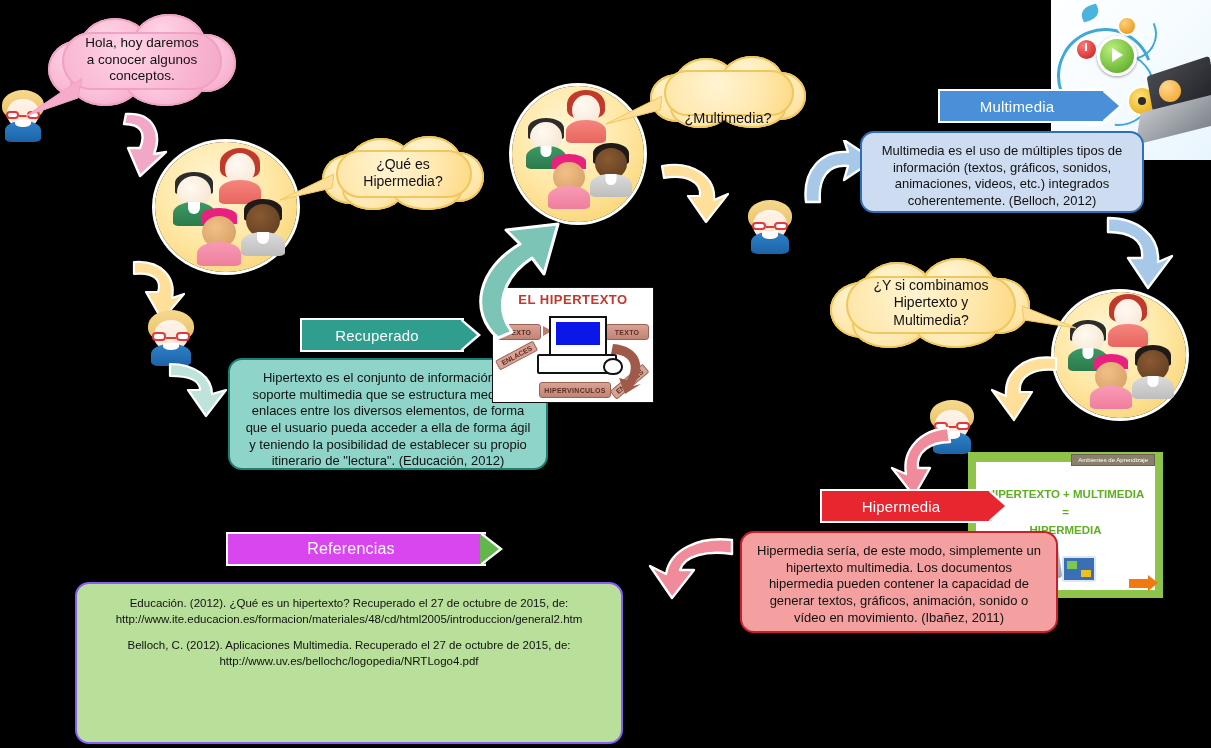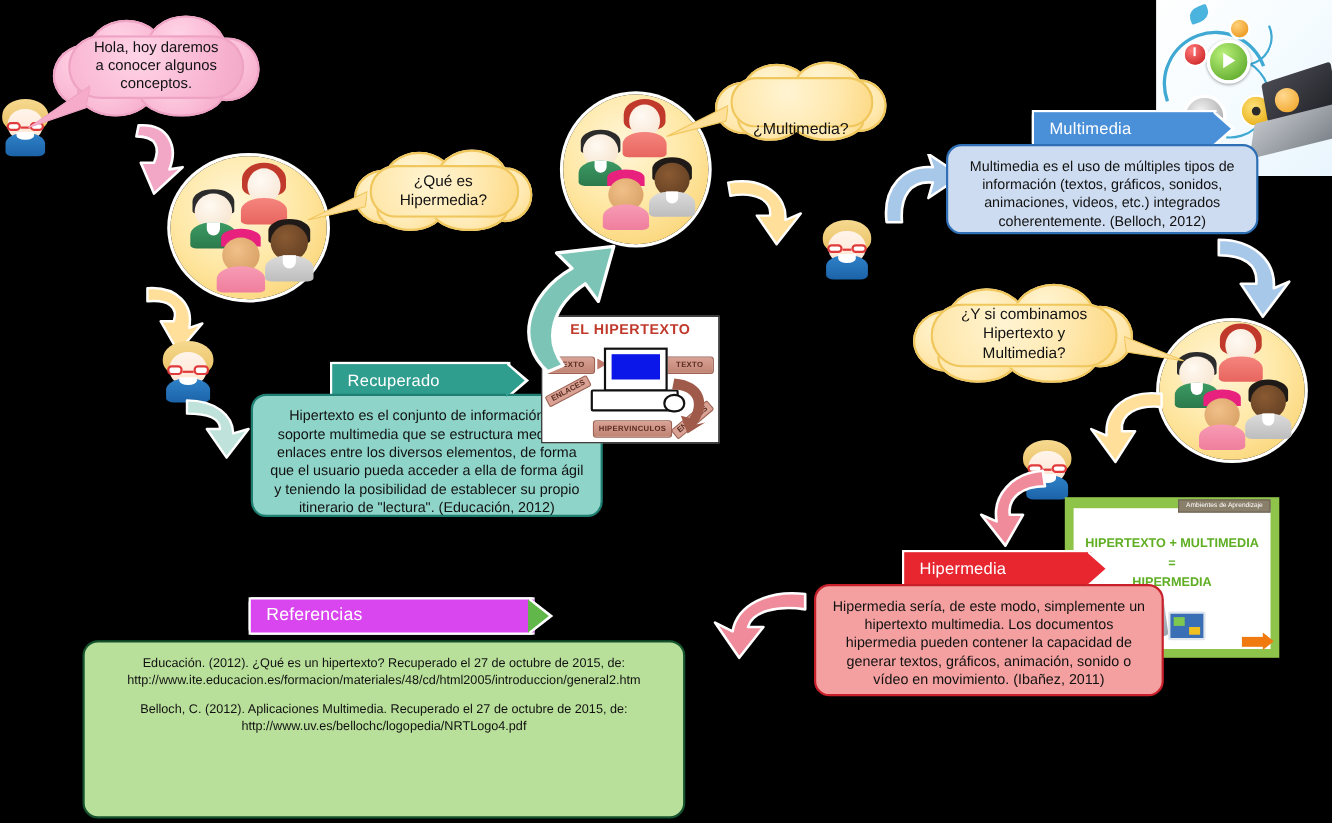--- a/index.html
+++ b/index.html
@@ -17,22 +17,22 @@
   .pink b{background:radial-gradient(circle at 40% 30%,#ffd4e6 0%,#f9b7d3 60%,#f2a7c7 100%);
           box-shadow:0 0 0 2px #efa3c4 inset;}
   
   .yel b{background:radial-gradient(circle at 40% 30%,#fff4d2 0%,#ffe8ae 55%,#fcd77f 100%);
          box-shadow:0 0 0 2px #f0c75d inset;}
 
   .tail{position:absolute;z-index:4;}
 
   
   .banner{position:absolute;height:30px;display:flex;align-items:center;
-          justify-content:flex-start;color:#fff;font-size:15px;letter-spacing:.2px;
-          padding:0 26px 0 14px;margin-top:11px;}
+          justify-content:center;color:#fff;font-size:15px;letter-spacing:.2px;
+          padding:0 26px 0 14px;}
   .banner::after{content:"";position:absolute;right:-15px;top:0;width:0;height:0;
                  border-top:15px solid transparent;border-bottom:15px solid transparent;}
   .banner .bl{position:relative;z-index:3;}
 
   
   .infobox{position:absolute;border-radius:14px;text-align:center;
            line-height:1.28;color:#111;padding:10px 12px;box-sizing:border-box;}
 
   
   .imgbox{position:absolute;background:#fff;overflow:hidden;}
@@ -454,18 +454,18 @@
     <span class="bl">Referencias</span>
     <span style="position:absolute;right:-17px;top:-2px;width:0;height:0;
                  border-top:17px solid transparent;border-bottom:17px solid transparent;
                  border-left:22px solid #fff;"></span>
     <span style="position:absolute;right:-13px;top:0;width:0;height:0;
                  border-top:15px solid transparent;border-bottom:15px solid transparent;
                  border-left:19px solid #61b74a;z-index:2;"></span>
   </div>
 
   <div class="infobox" style="left:75px;top:582px;width:548px;height:162px;background:#b9e09a;
-              border:2px solid #14532d;font-size:11.5px;line-height:1.35;padding:12px 10px;">
+              border:2px solid #8b5cf6;font-size:11.5px;line-height:1.35;padding:12px 10px;">
     <div style="margin-bottom:11px;word-break:break-word;">Educación. (2012). ¿Qué es un hipertexto? Recuperado el 27 de octubre de 2015, de: http://www.ite.educacion.es/formacion/materiales/48/cd/html2005/introduccion/general2.htm</div>
     <div style="margin-bottom:11px;word-break:break-word;">Belloch, C. (2012). Aplicaciones Multimedia. Recuperado el 27 de octubre de 2015, de: http://www.uv.es/bellochc/logopedia/NRTLogo4.pdf</div>
   </div>
 
 </div>
 
 </body></html>

